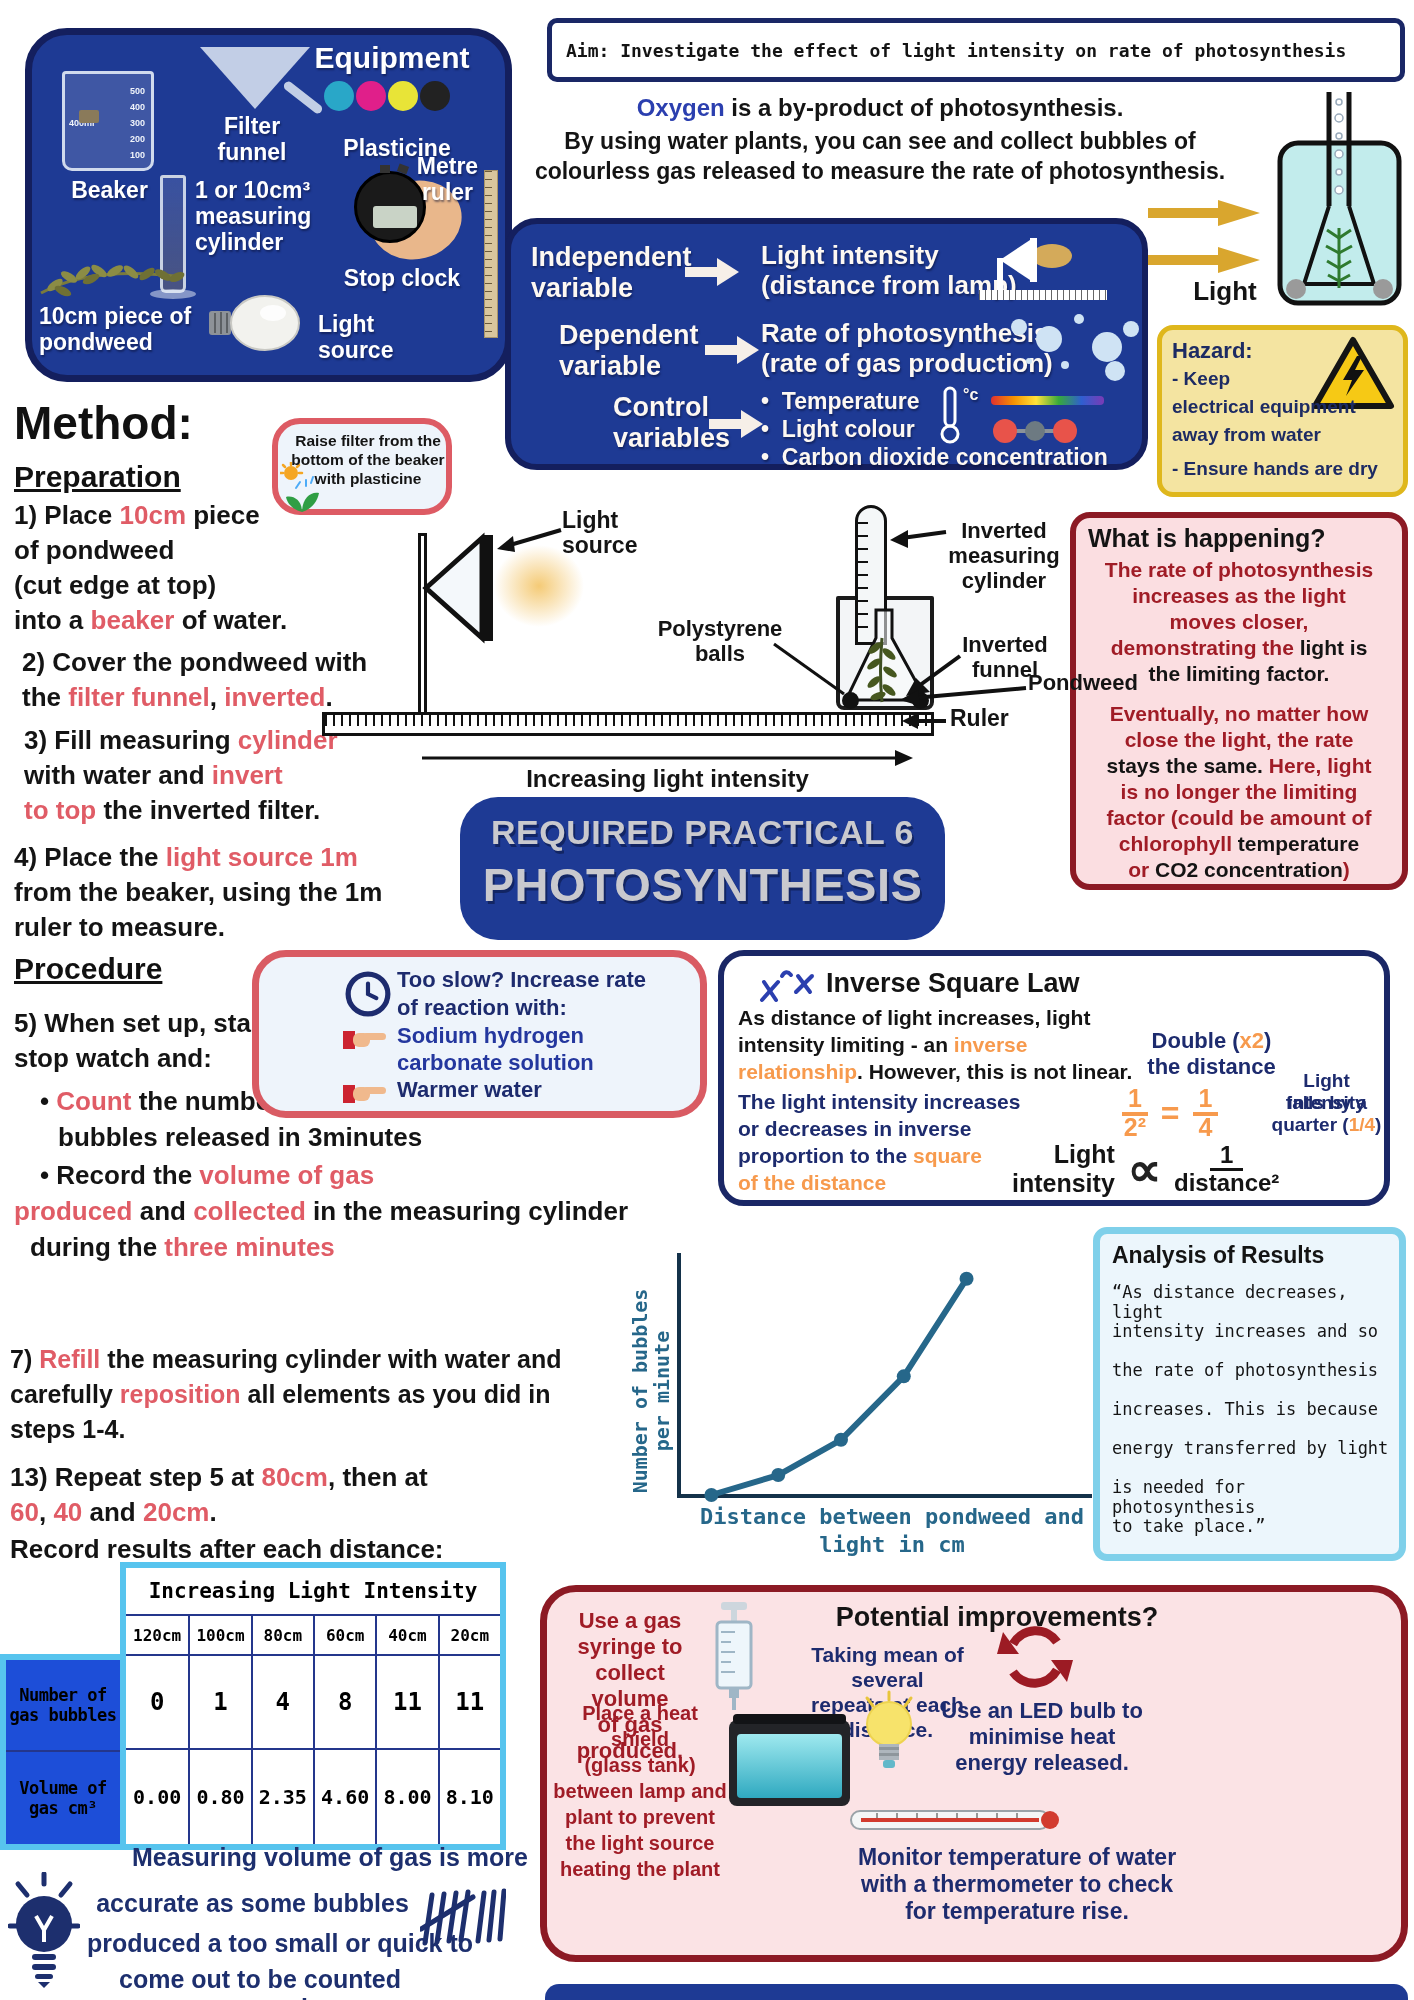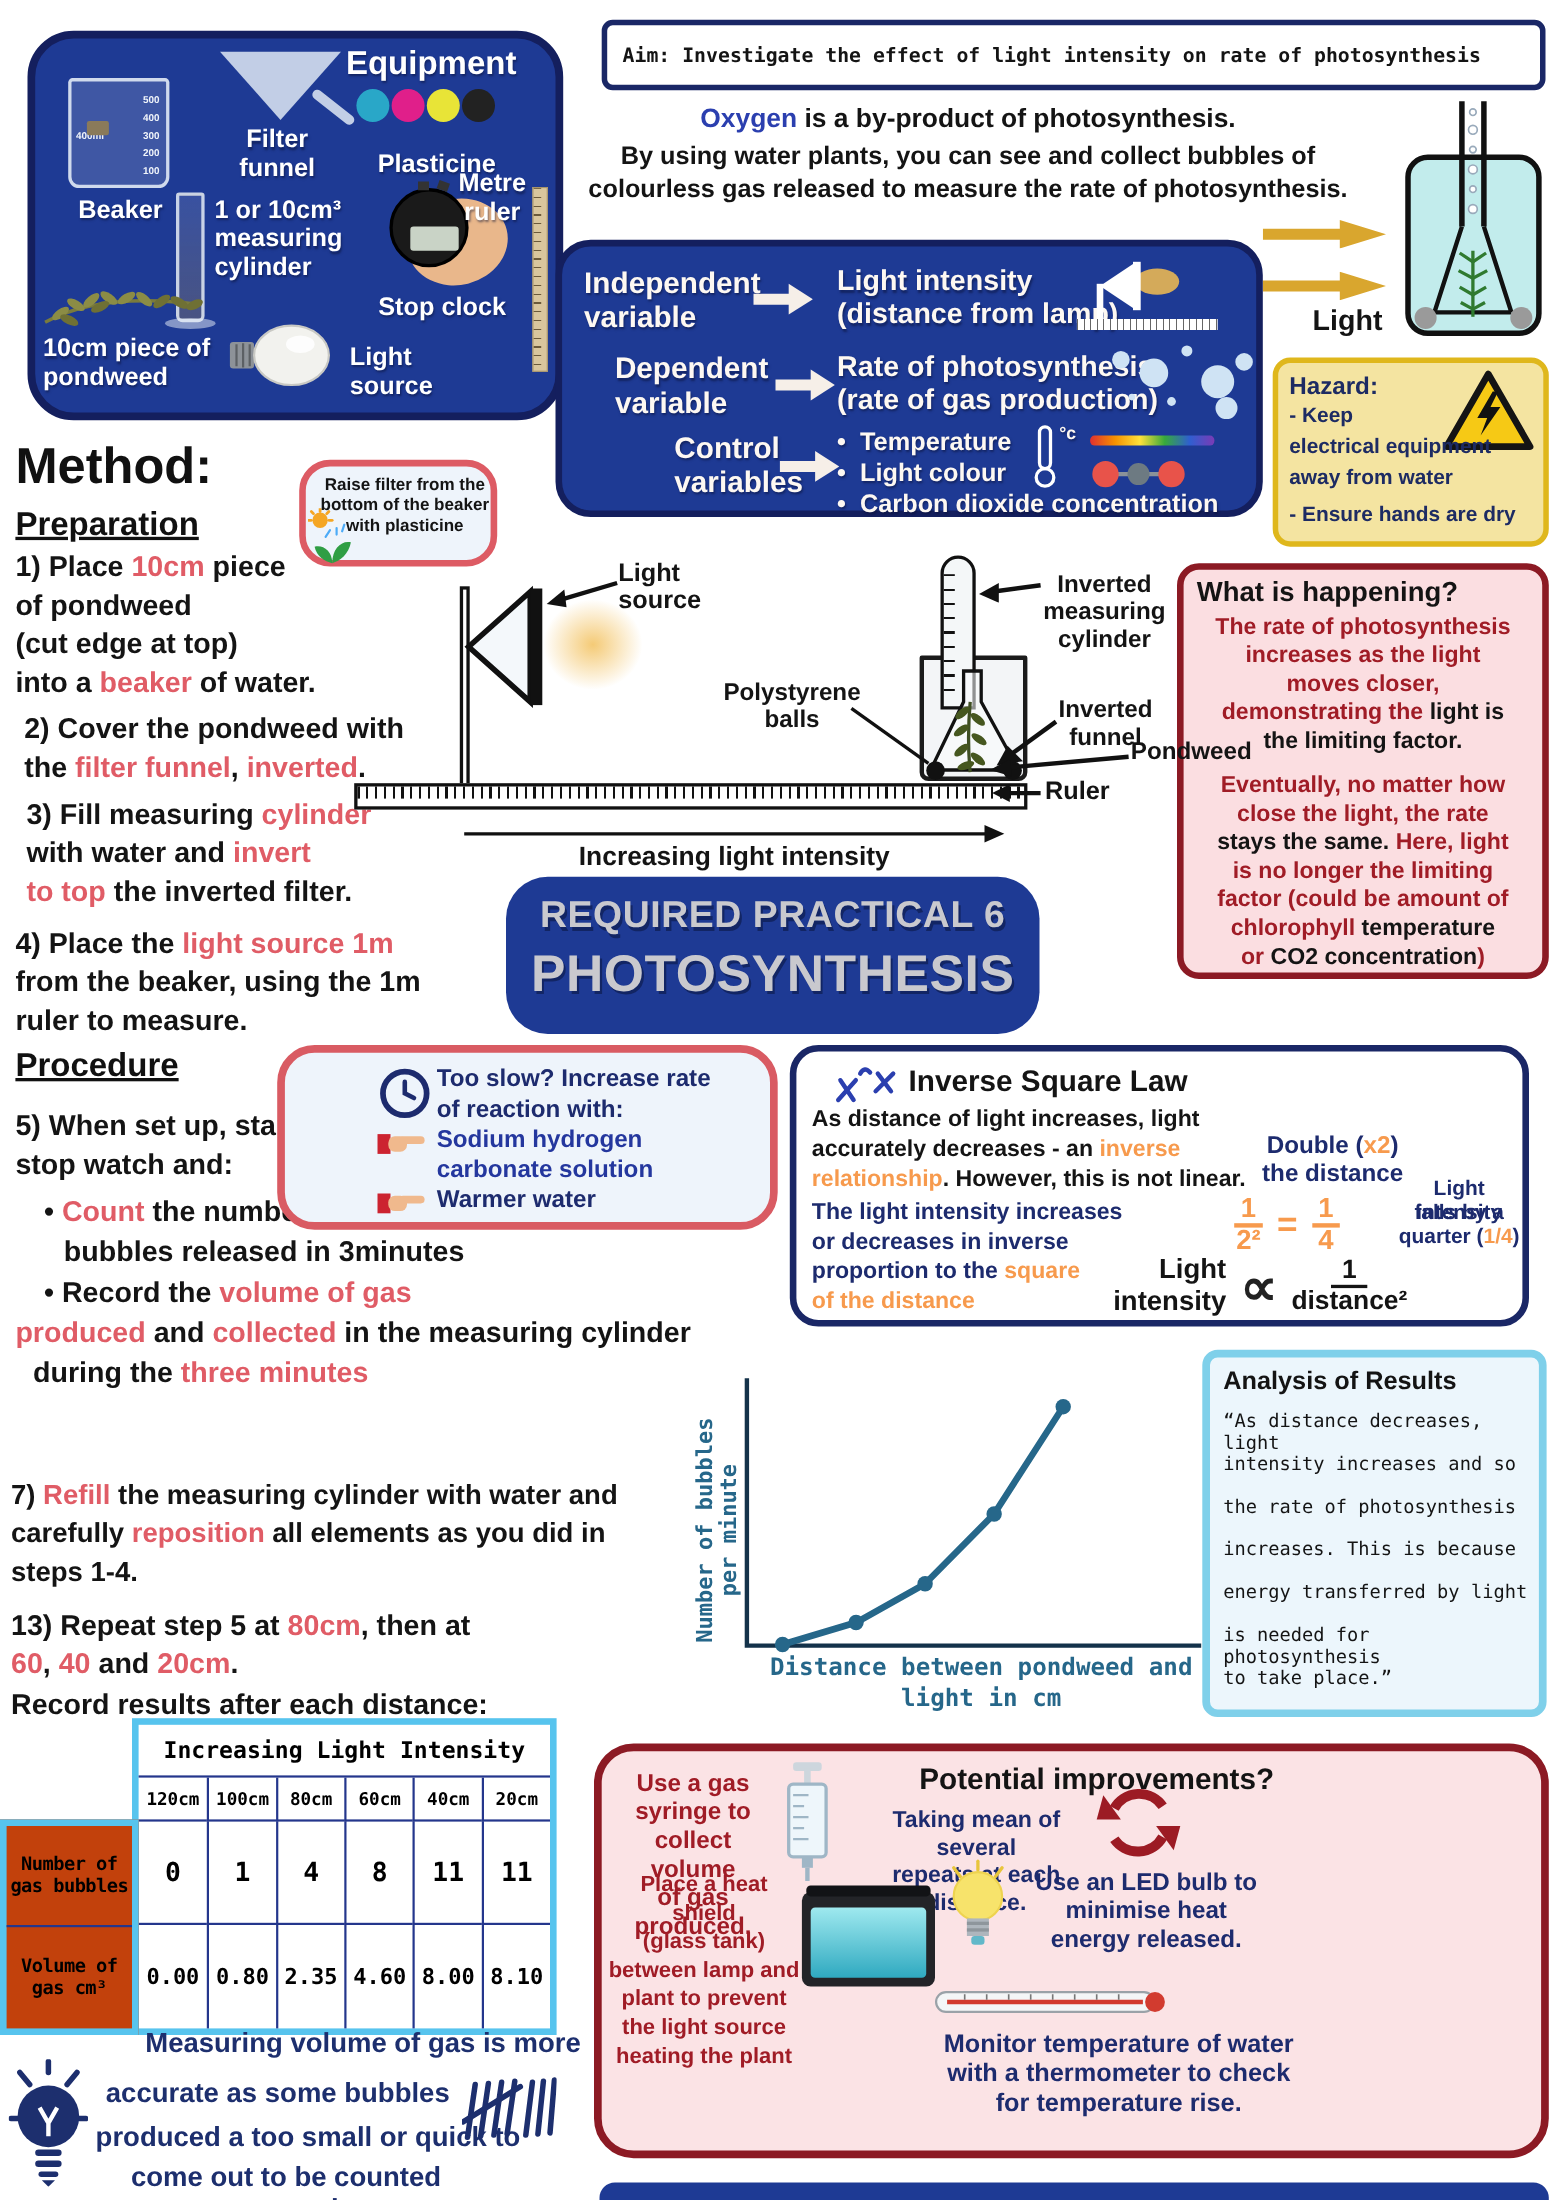--- a/index.html
+++ b/index.html
@@ -118,21 +118,21 @@
   
   .tblR{left:120px;top:1562px;width:386px;height:288px;background:#fff;border:6px solid #57c4ee;
         display:grid;grid-template-rows:48px 40px 1fr 1fr;grid-template-columns:repeat(6,1fr);}
   .tblR .hd{grid-column:1/-1;display:flex;align-items:center;justify-content:center;border-bottom:2px solid #24368c;
             font-family:"DejaVu Sans Mono",monospace;font-size:21px;font-weight:700;}
   .tc{display:flex;align-items:center;justify-content:center;font-family:"DejaVu Sans Mono",monospace;font-weight:700;}
   .tc.ch{font-size:16px;border-bottom:2px solid #24368c;}
   .tc.v1{font-size:24px;border-bottom:2px solid #24368c;}
   .tc.v2{font-size:20px;}
   .tc.vl{border-left:2px solid #24368c;}
-  .tblL{left:0;top:1654px;width:126px;height:196px;background:#c2410c;border:6px solid #57c4ee;display:grid;grid-template-rows:1fr 1fr;}
+  .tblL{left:0;top:1654px;width:126px;height:196px;background:#1d4ed8;border:6px solid #57c4ee;display:grid;grid-template-rows:1fr 1fr;}
   .tblL .rh{display:flex;align-items:center;justify-content:center;text-align:center;
             font-family:"DejaVu Sans Mono",monospace;font-size:17px;font-weight:700;letter-spacing:-.5px;}
   .tblL .rh:first-child{border-bottom:2px solid #24368c;}
 
   
   .nline{position:absolute;text-align:center;font-weight:800;font-size:25px;color:#1d2f6e;}
 
   
   .impbox{left:540px;top:1585px;width:868px;height:377px;background:#fbe3e5;border:7px solid #8c1a24;border-radius:36px;}
   .impt{position:absolute;font-weight:800;text-align:center;}
@@ -499,21 +499,21 @@
       <g stroke="#2b3faf" stroke-width="4" stroke-linecap="round" fill="none">
         <path d="M8 32 L24 14"></path>
           <path d="M10 14 L22 32"></path>
           <path d="M42 24 L58 8"></path>
           <path d="M44 8 L56 24"></path>
           <path d="M28 8 q4 -7 9 -1"></path>
       </g>
     </svg>
     <div class="abs" style="left:102px;top:12px;font-size:27px;font-weight:800;color:#141414;">Inverse Square Law</div>
     <div class="lline" style="top:50px"><span class="c-k">As distance of light increases, light</span></div>
-    <div class="lline" style="top:77px"><span class="c-k">accurately decreases - an </span><span class="c-o">inverse</span></div>
+    <div class="lline" style="top:77px"><span class="c-k">intensity limiting - an </span><span class="c-o">inverse</span></div>
     <div class="lline" style="top:104px"><span class="c-o">relationship</span><span class="c-k">. However, this is not linear.</span></div>
     <div class="lline" style="top:134px"><span class="c-n">The light intensity increases</span></div>
     <div class="lline" style="top:161px"><span class="c-n">or decreases in inverse</span></div>
     <div class="lline" style="top:188px"><span class="c-n">proportion to the </span><span class="c-o">square</span></div>
     <div class="lline" style="top:215px"><span class="c-o">of the distance</span></div>
     <div class="lann ctr" style="left:420px;top:72px;width:135px;font-size:22px;"><span class="c-n">Double (</span><span class="c-o">x2</span><span class="c-n">)</span></div>
     <div class="lann ctr" style="left:420px;top:98px;width:135px;font-size:22px;">the distance</div>
     <div class="abs" style="left:398px;top:128px;color:#f79a4d;font-weight:800;font-size:25px;">
       <span class="frac"><span class="top">1</span><br><span>2²</span></span>
       <span style="font-size:32px;vertical-align:middle;padding:0 6px;">=</span>

